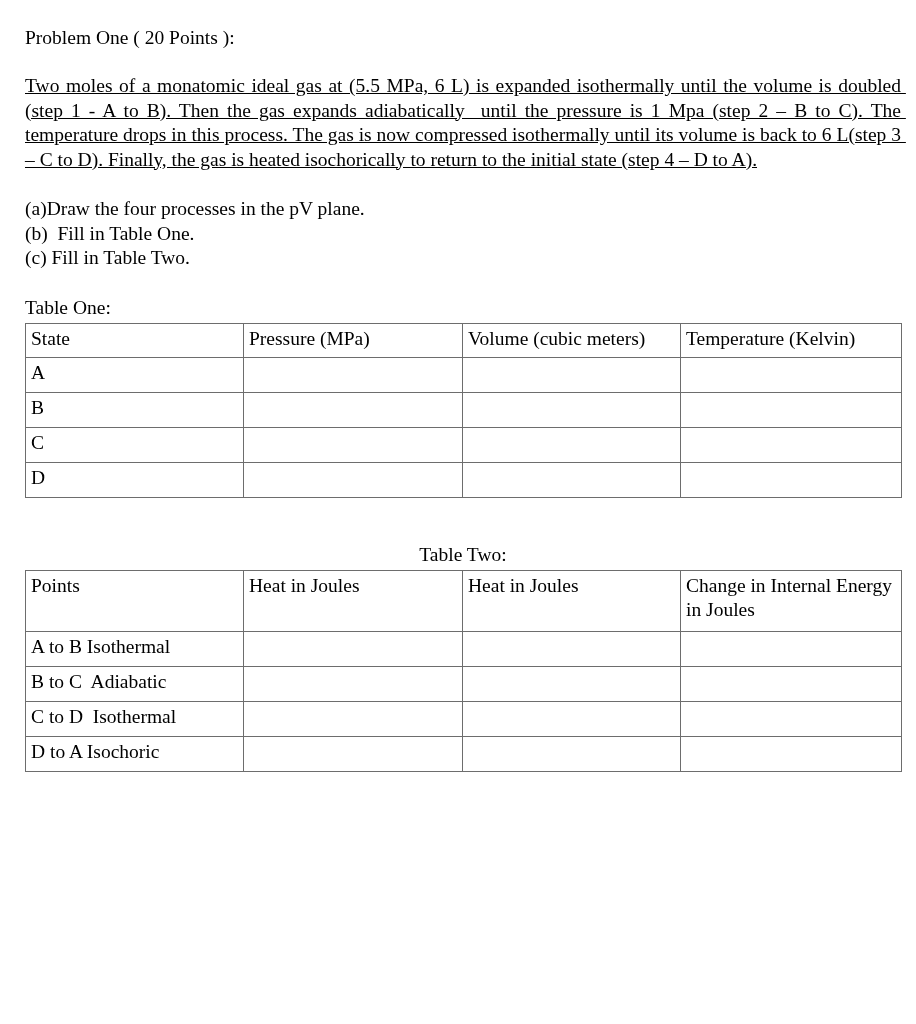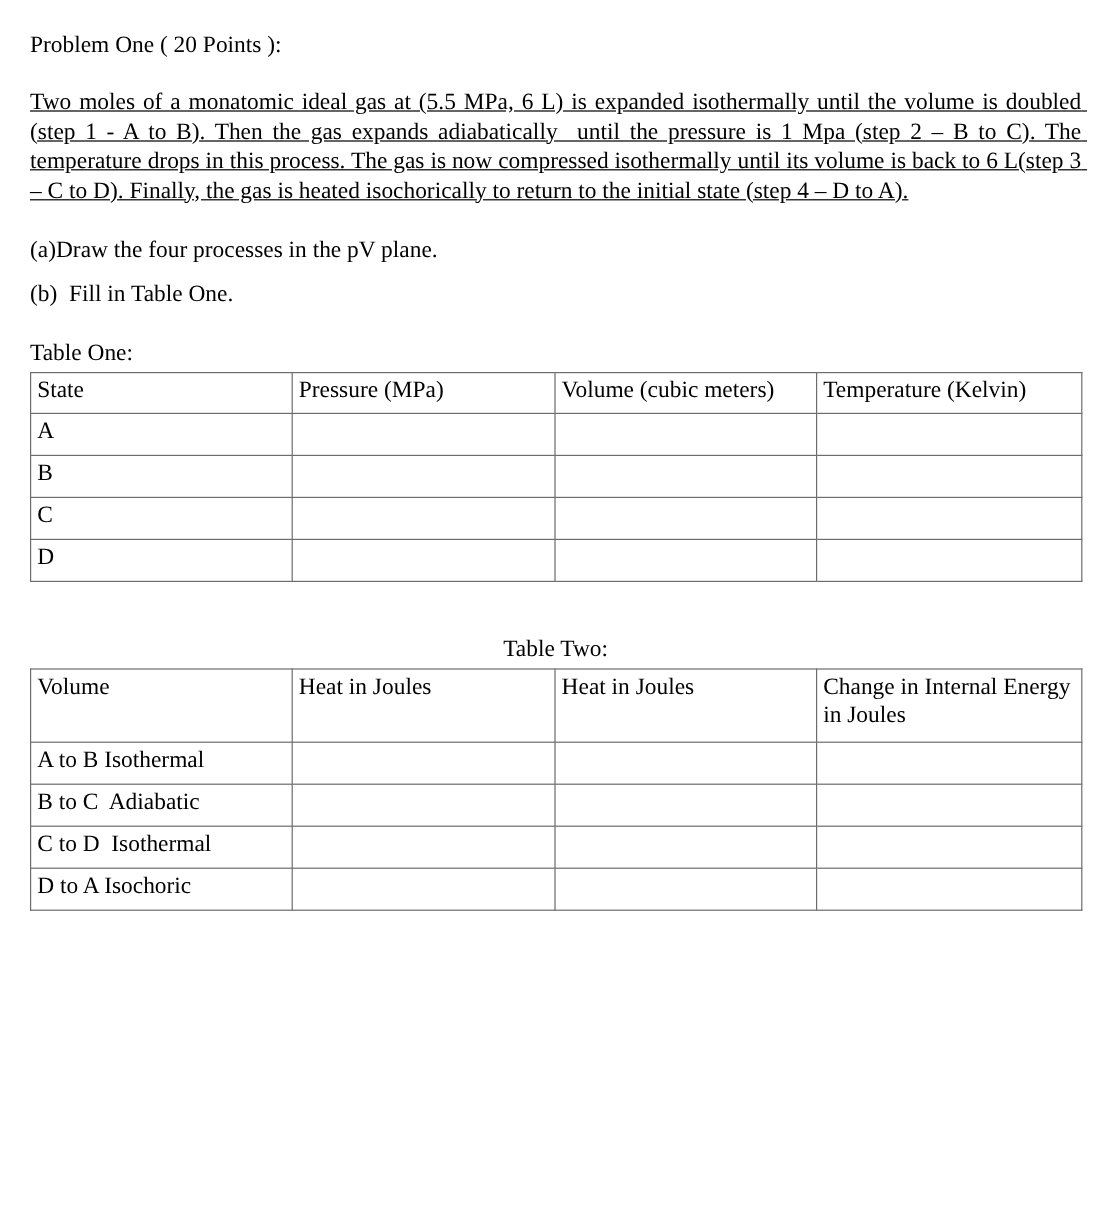--- a/index.html
+++ b/index.html
@@ -45,21 +45,20 @@
     text-decoration: underline;
   }
 
   .task-list {
     margin-top: 25px;
     font-size: 19.5px;
     line-height: 24.5px;
   }
   .task-item {
     white-space: pre-wrap;
-    margin-top: 12px;
   }
 
   .table-caption {
     font-size: 19.5px;
     line-height: 22px;
     margin-top: 26px;
     margin-bottom: 4px;
     white-space: pre-wrap;
   }
   .table-caption.second {
@@ -101,20 +100,21 @@
 <div class="page">
   <div class="content">
 
     <div class="problem-title">Problem One ( 20 Points ):</div>
 
     <div class="body-paragraph">Two moles of a monatomic ideal gas at (5.5 MPa, 6 L) is expanded isothermally until the volume is doubled (step 1 - A to B). Then the gas expands adiabatically  until the pressure is 1 Mpa (step 2 – B to C). The temperature drops in this process. The gas is now compressed isothermally until its volume is back to 6 L(step 3 – C to D). Finally, the gas is heated isochorically to return to the initial state (step 4 – D to A).</div>
 
     <div class="task-list">
       <div class="task-item">(a)Draw the four processes in the pV plane.</div>
       <div class="task-item">(b)  Fill in Table One.</div>
+      <div class="task-item">(c) Fill in Table Two.</div>
     </div>
 
     <div class="table-caption">Table One:</div>
 
     <table class="grid table-one">
       <colgroup>
         <col class="col-a">
           <col class="col-b">
           <col class="col-c">
           <col class="col-d">
@@ -157,21 +157,21 @@
 
     <table class="grid table-two">
       <colgroup>
         <col class="col-a">
           <col class="col-b">
           <col class="col-c">
           <col class="col-d">
       </colgroup>
       <tbody>
         <tr class="header-row">
-          <td>Volume</td>
+          <td>Points</td>
           <td>Heat in Joules</td>
           <td>Heat in Joules</td>
           <td>Change in Internal Energy in Joules</td>
         </tr>
         <tr class="data-row">
           <td>A to B Isothermal</td>
           <td></td>
           <td></td>
           <td></td>
         </tr>

